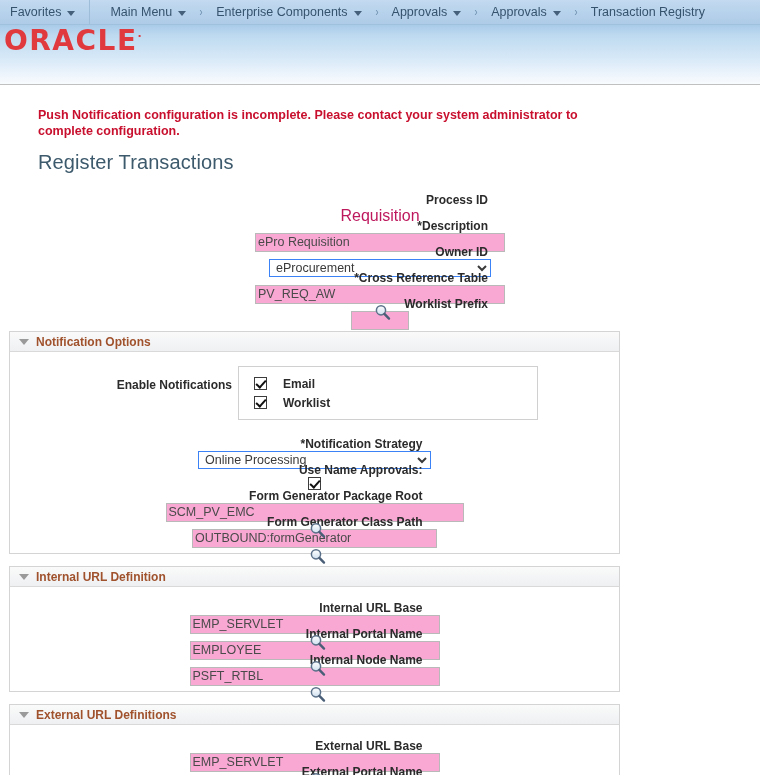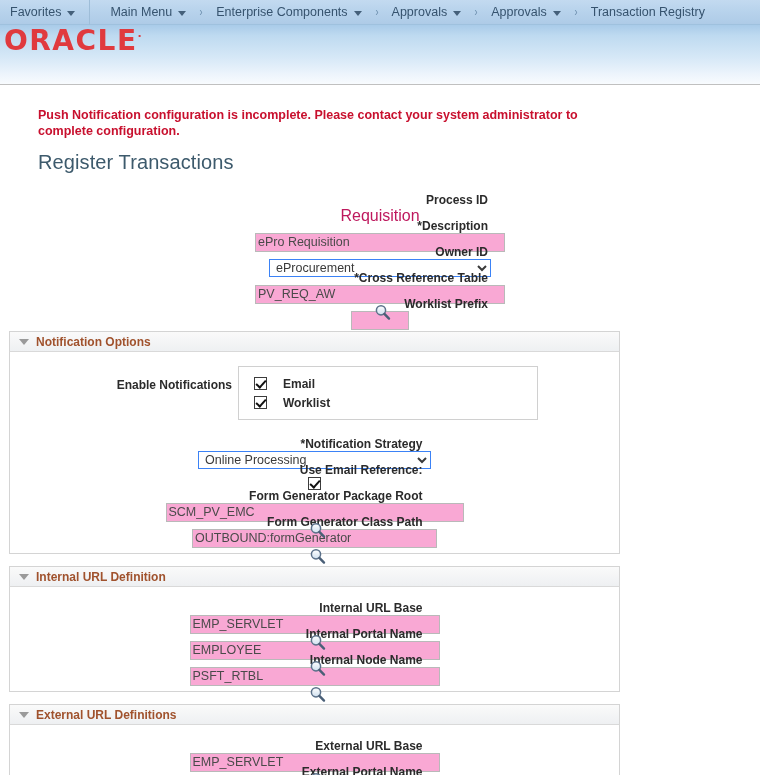--- a/index.html
+++ b/index.html
@@ -356,21 +356,21 @@
                 <span class="chk-line-label">Worklist</span>
               </div>
             </div>
           </div>
           <div style="height: 13px;"></div>
           <div class="row">
             <div class="row-label">*Notification Strategy</div>
             <select class="sel" style="width: 233px;"><option>Online Processing</option></select>
           </div>
           <div class="row">
-            <div class="row-label">Use Email Reference:</div>
+            <div class="row-label">Use Name Approvals:</div>
             <span class="cbx checked" role="checkbox"></span>
           </div>
           <div class="row">
             <div class="row-label">Form Generator Package Root</div>
             <input class="txt" type="text" value="SCM_PV_EMC" style="width: 298px;">
             <span class="lookup"><svg width="17" height="17" viewBox="0 0 17 17" aria-hidden="true">
                 <defs>
                   <linearGradient id="glookupiconformgeneratorpackageroot" x1="0" y1="0" x2="0" y2="1">
                     <stop offset="0%" stop-color="#ffffff"></stop>
                     <stop offset="100%" stop-color="#cfe0ef"></stop>

